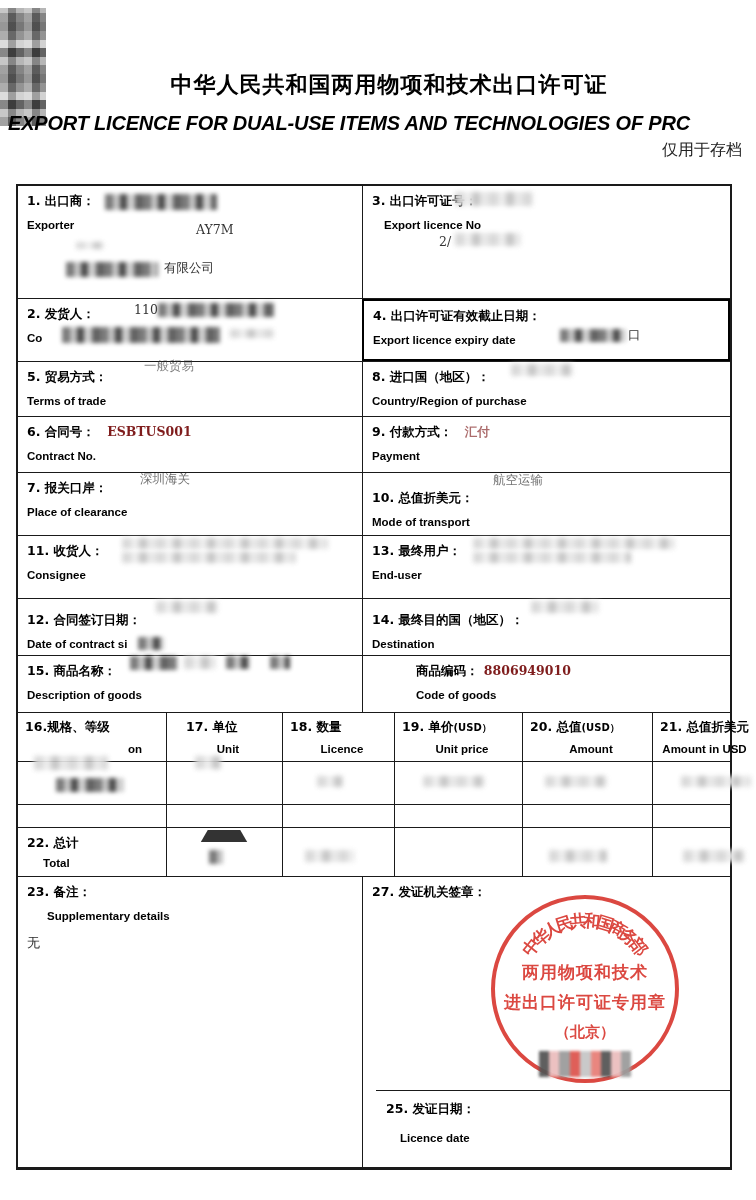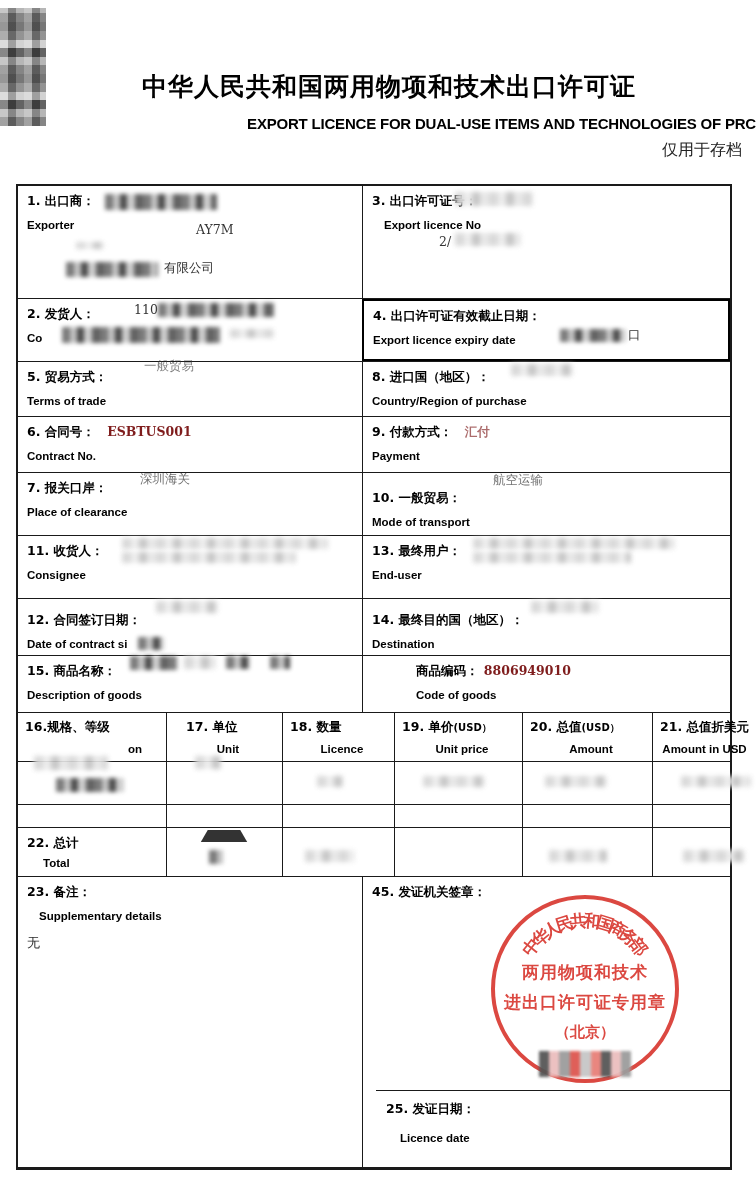--- a/index.html
+++ b/index.html
@@ -71,34 +71,35 @@
         rgba(255,255,255,.15) 16px, rgba(255,255,255,.15) 24px);
     background-blend-mode: overlay;
     opacity: .88;
   }
 
   
   .header { position: relative; padding-top: 70px; }
   .title-cn {
     text-align: center;
     font-family: "DejaVu Serif", "Liberation Serif", serif;
-    font-size: 25px;
+    font-size: 22px;
     font-weight: 700;
     letter-spacing: 1px;
     margin-left: 22px;
     color: #000;
   }
   .title-en {
-    text-align: right;
-    font-size: 15px;
+    text-align: left;
+    font-size: 20px;
     font-weight: 700;
     letter-spacing: -0.2px;
     margin-top: 12px;
     margin-left: 8px;
     color: #000;
+    font-style: italic;
   }
   .archive-note {
     position: absolute;
     right: 14px;
     top: 140px;
     font-family: "DejaVu Sans", sans-serif;
     font-size: 16px;
     color: #222;
   }
 
@@ -349,21 +350,21 @@
       <div class="lbl-cn">
         <span>7.</span>
         <span>报关口岸：</span>
       </div>
       <div class="lbl-en">Place of clearance</div>
       <div class="val-abs" style="left:122px;top:-2px;opacity:.7;">深圳海关</div>
     </div>
     <div class="cell">
       <div class="lbl-cn" style="margin-top:10px;">
         <span>10.</span>
-        <span>一般贸易：</span>
+        <span>总值折美元：</span>
       </div>
       <div class="lbl-en">Mode of transport</div>
       <div class="val-abs" style="left:130px;top:-1px;opacity:.7;">航空运输</div>
     </div>
   </div>
 
   <div class="row" style="height:62px;">
     <div class="cell" style="flex:0 0 344px;">
       <div class="lbl-cn">
         <span>11.</span>
@@ -503,26 +504,26 @@
       <span class="redact light" style="position:absolute;left:30px;top:22px;width:62px;height:12px;"></span>
     </div>
   </div>
 
   <div class="row" style="height:290px;">
     <div class="cell" style="flex:0 0 344px;">
       <div class="lbl-cn">
         <span>23.</span>
         <span>备注：</span>
       </div>
-      <div class="lbl-en" style="margin-left:12px;">Supplementary details</div>
+      <div class="lbl-en" style="margin-left:20px;">Supplementary details</div>
       <div class="val" style="margin-top:12px;font-size:13px;">无</div>
     </div>
     <div class="cell">
       <div class="lbl-cn">
-        <span>45.</span>
+        <span>27.</span>
         <span>发证机关签章：</span>
       </div>
 
       <div class="stamp">
         <div class="stamp-inner">
           <div class="stamp-arc">
               <span class="arc-char" style="transform: translate(-53.5847px, -41.865px) rotate(-52deg) translate(-50%, -50%);">中</span>
               <span class="arc-char" style="transform: translate(-44.1123px, -51.7504px) rotate(-40.4444deg) translate(-50%, -50%);">华</span>
               <span class="arc-char" style="transform: translate(-32.8517px, -59.538px) rotate(-28.8889deg) translate(-50%, -50%);">人</span>
               <span class="arc-char" style="transform: translate(-20.2593px, -64.912px) rotate(-17.3333deg) translate(-50%, -50%);">民</span>

